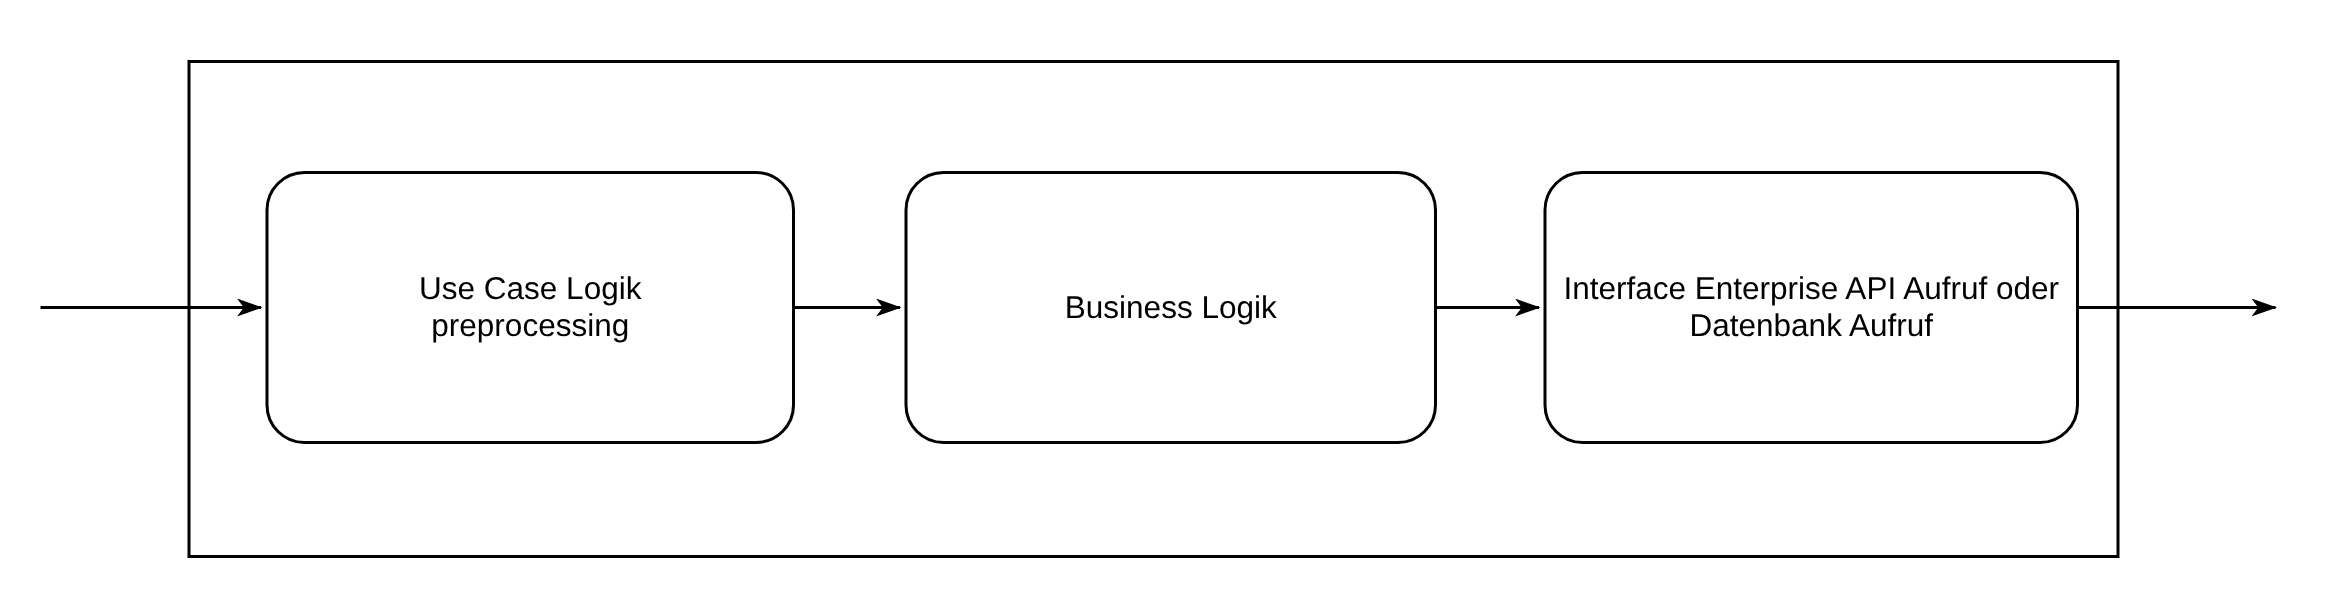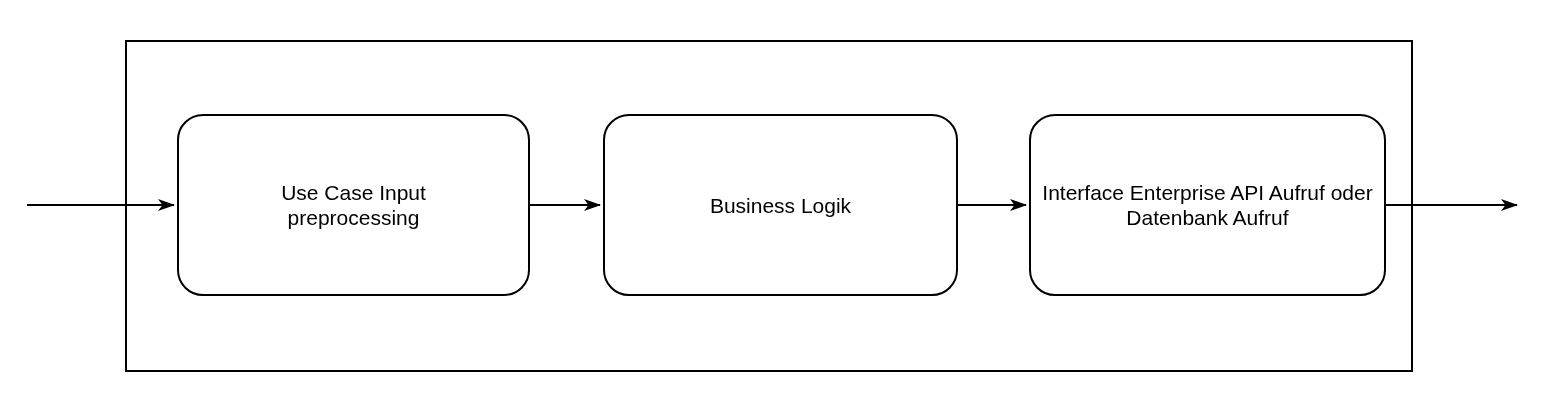--- a/index.html
+++ b/index.html
@@ -65,21 +65,21 @@
   }
 </style>
 </head>
 <body>
 
 <div class="canvas">
 
   <div class="boundary"></div>
 
   <div class="node node-1">
-    <span class="label">Use Case Input
+    <span class="label">Use Case Logik
 preprocessing</span>
   </div>
 
   <div class="node node-2">
     <span class="label">Business Logik</span>
   </div>
 
   <div class="node node-3">
     <span class="label">Interface Enterprise API Aufruf oder
 Datenbank Aufruf</span>

